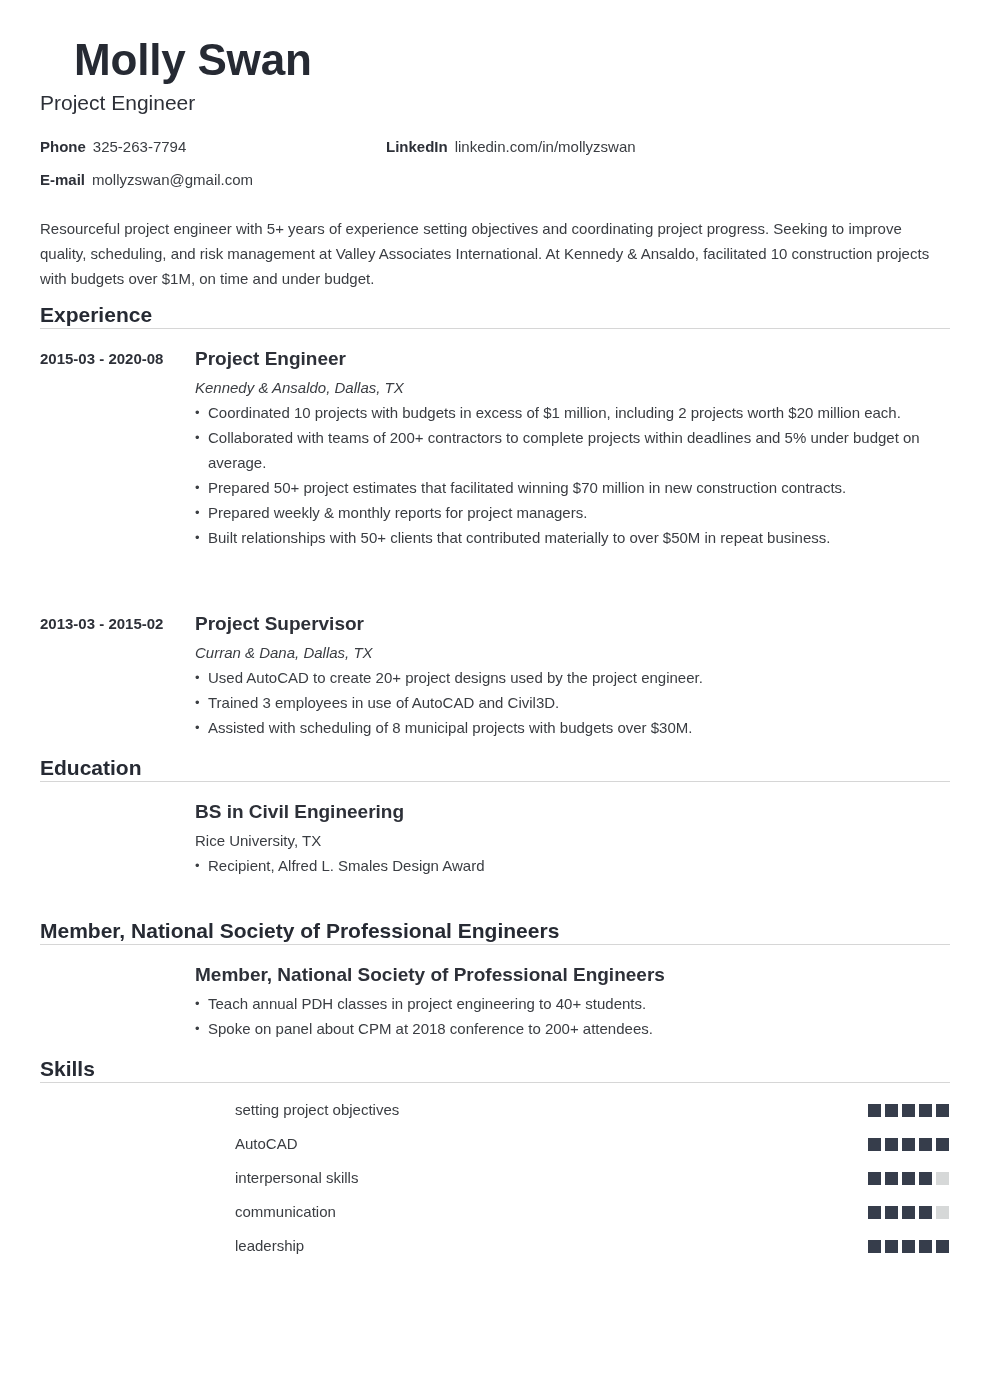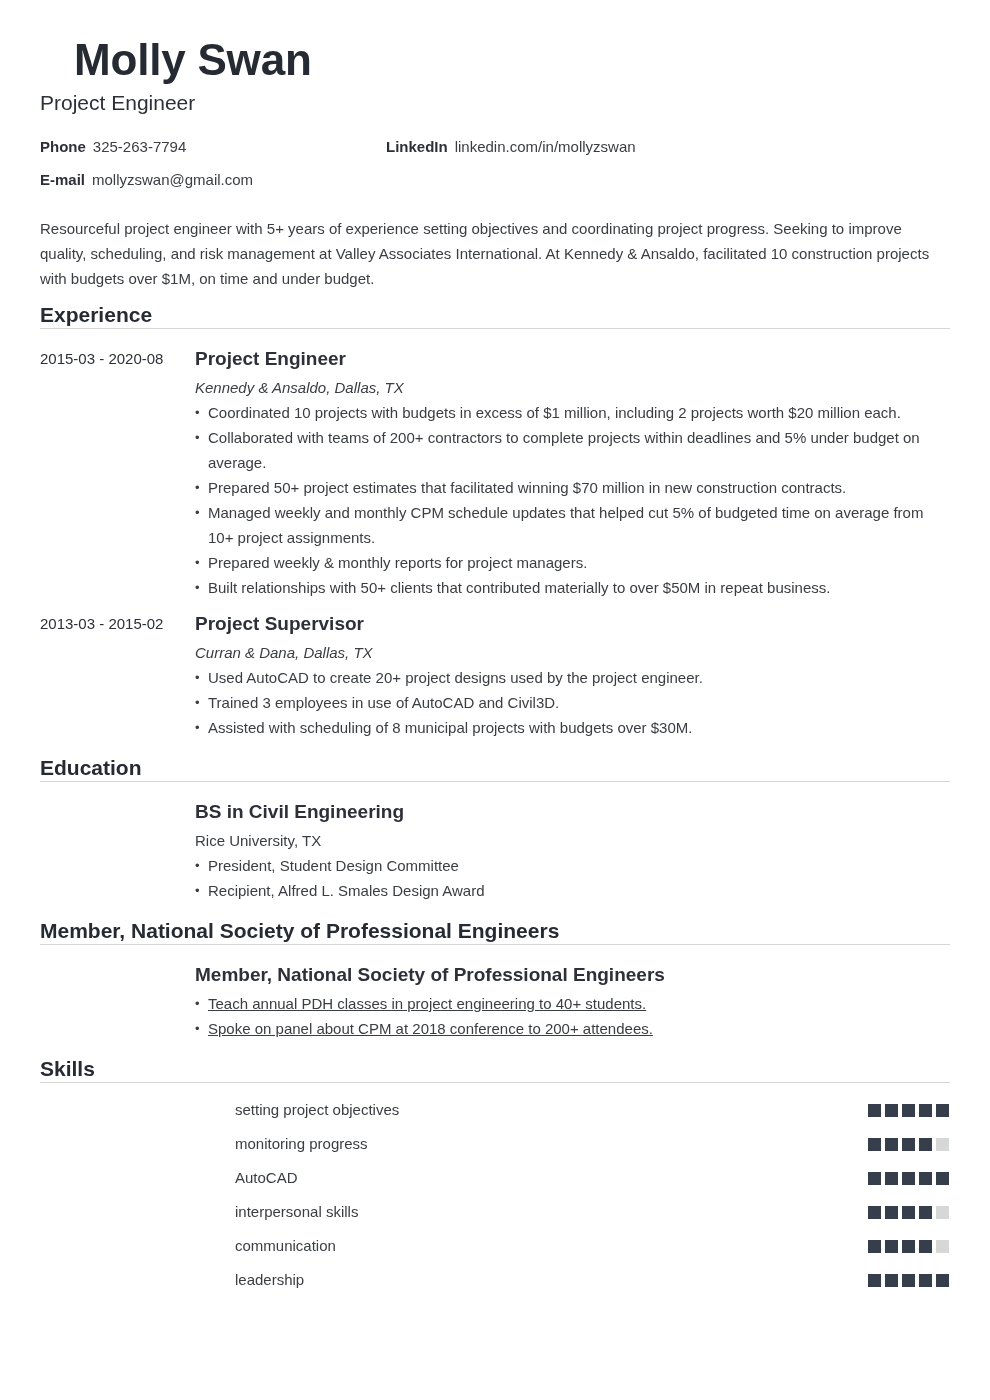--- a/index.html
+++ b/index.html
@@ -33,21 +33,21 @@
     .section-head {
       position: absolute; left: 0; width: 910px;
       border-bottom: 1px solid #d6d6d6;
       font-size: 21px; font-weight: bold; color: #262a33;
       line-height: 26px; 
     }
 
     .entry { position: absolute; left: 0; width: 910px; }
     .entry .dates {
       position: absolute; left: 0; top: 3px;
-      font-size: 15px; font-weight: normal; color: #2d3038; white-space: nowrap;
+      font-size: 15px; font-weight: bold; color: #2d3038; white-space: nowrap;
     }
     .entry .body { position: absolute; left: 155px; top: 0; width: 755px; }
     .entry .role { font-size: 19px; font-weight: bold; color: #2d3038; line-height: 24px; }
     .entry .org { font-size: 15px; line-height: 25px; margin-top: 4px; color: #3a3d42; }
     .entry .org.italic { font-style: italic; }
     .entry ul { list-style: none; }
     .entry li {
       font-size: 15px; line-height: 25px; color: #3a3d42;
       position: relative; padding-left: 13px; width: 740px;
     }
@@ -86,21 +86,20 @@
 
   <div class="entry" style="top:347px;">
     <div class="dates">2015-03 - 2020-08</div>
     <div class="body">
       <div class="role">Project Engineer</div>
       <div class="org italic">Kennedy &amp; Ansaldo, Dallas, TX</div>
       <ul>
         <li>Coordinated 10 projects with budgets in excess of $1 million, including 2 projects worth $20 million each.</li>
         <li>Collaborated with teams of 200+ contractors to complete projects within deadlines and 5% under budget on average.</li>
         <li>Prepared 50+ project estimates that facilitated winning $70 million in new construction contracts.</li>
-        <li>Managed weekly and monthly CPM schedule updates that helped cut 5% of budgeted time on average from 10+ project assignments.</li>
         <li>Prepared weekly &amp; monthly reports for project managers.</li>
         <li>Built relationships with 50+ clients that contributed materially to over $50M in repeat business.</li>
       </ul>
     </div>
   </div>
 
   <div class="entry" style="top:612px;">
     <div class="dates">2013-03 - 2015-02</div>
     <div class="body">
       <div class="role">Project Supervisor</div>
@@ -113,59 +112,48 @@
     </div>
   </div>
 
   <div class="section-head" style="top:755px;">Education</div>
 
   <div class="entry" style="top:800px;">
     <div class="body">
       <div class="role">BS in Civil Engineering</div>
       <div class="org">Rice University, TX</div>
       <ul>
-        <li>President, Student Design Committee</li>
         <li>Recipient, Alfred L. Smales Design Award</li>
       </ul>
     </div>
   </div>
 
   <div class="section-head" style="top:918px;">Member, National Society of Professional Engineers</div>
 
   <div class="entry" style="top:963px;">
     <div class="body">
       <div class="role">Member, National Society of Professional Engineers</div>
-      <ul style="margin-top:4px;text-decoration:underline;">
+      <ul style="margin-top:4px;">
         <li>Teach annual PDH classes in project engineering to 40+ students.</li>
         <li>Spoke on panel about CPM at 2018 conference to 200+ attendees.</li>
       </ul>
     </div>
   </div>
 
   <div class="section-head" style="top:1056px;">Skills</div>
 
   <div class="skills">
     <div class="skill-row">
       <span class="skill-name">setting project objectives</span>
       <div class="dots">
           <span class="dot on"></span>
           <span class="dot on"></span>
           <span class="dot on"></span>
           <span class="dot on"></span>
           <span class="dot on"></span>
-        </div>
-    </div>
-    <div class="skill-row">
-      <span class="skill-name">monitoring progress</span>
-      <div class="dots">
-          <span class="dot on"></span>
-          <span class="dot on"></span>
-          <span class="dot on"></span>
-          <span class="dot on"></span>
-          <span class="dot"></span>
         </div>
     </div>
     <div class="skill-row">
       <span class="skill-name">AutoCAD</span>
       <div class="dots">
           <span class="dot on"></span>
           <span class="dot on"></span>
           <span class="dot on"></span>
           <span class="dot on"></span>
           <span class="dot on"></span>

